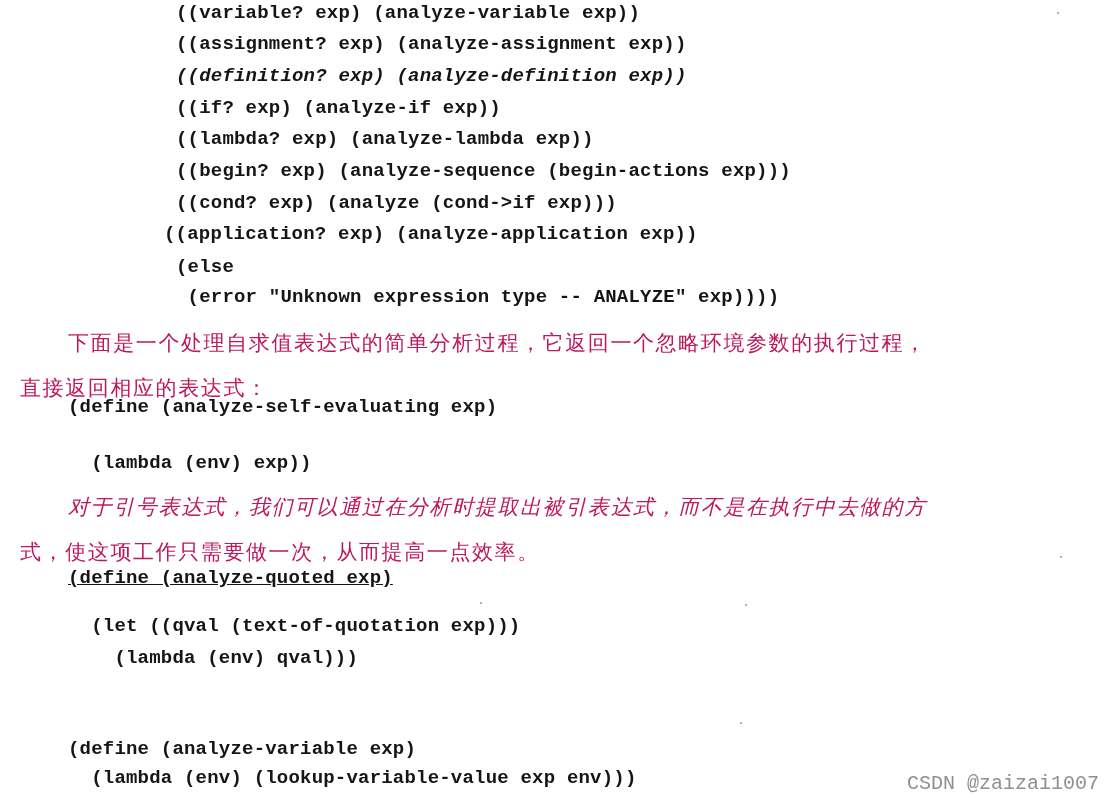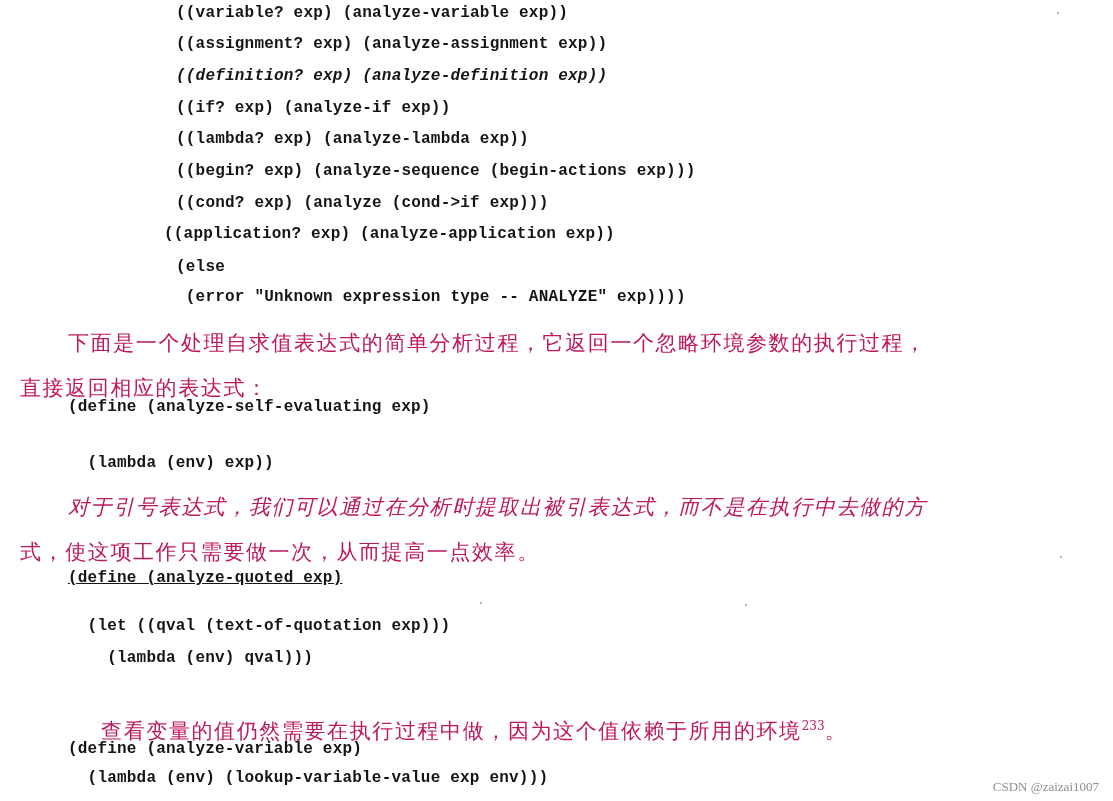--- a/index.html
+++ b/index.html
@@ -17,21 +17,21 @@
     .page {
       position: absolute;
       left: 0; top: 0;
       width: 1113px;
       height: 801px;
     }
     .code-line {
       position: absolute;
       font-family: "Liberation Mono", "DejaVu Sans Mono", monospace;
       font-weight: bold;
-      font-size: 16px;
+      font-size: 19px;
       line-height: 22px;
       white-space: pre;
       color: #151515;
       letter-spacing: 0.2px;
     }
     .prose-line {
       position: absolute;
       font-family: "DejaVu Serif", "Liberation Serif", serif;
       font-size: 21px;
       line-height: 28px;
@@ -42,22 +42,22 @@
     .sup {
       font-size: 12px;
       vertical-align: super;
       line-height: 0;
       letter-spacing: 0;
     }
     .watermark {
       position: absolute;
       right: 14px;
       bottom: 6px;
-      font-family: Liberation Serif, serif;
-      font-size: 13px;
+      font-family: Liberation Mono, monospace;
+      font-size: 20px;
       color: #8f8f8f;
       white-space: pre;
     }
     .speck {
       position: absolute;
       width: 2px; height: 2px;
       background: #9a9a9a;
       border-radius: 1px;
     }
   </style>
@@ -93,23 +93,20 @@
     <div class="prose-line" style="left:68px; top:493px;font-style:italic;">对于引号表达式，我们可以通过在分析时提取出被引表达式，而不是在执行中去做的方</div>
     <div class="prose-line" style="left:20px; top:538px;">式，使这项工作只需要做一次，从而提高一点效率。</div>
   </div>
 
   <div>
     <div class="code-line" style="left:68px; top:567px;text-decoration:underline;">(define (analyze-quoted exp)</div>
     <div class="code-line" style="left:68px; top:615px;">  (let ((qval (text-of-quotation exp)))</div>
     <div class="code-line" style="left:68px; top:647px;">    (lambda (env) qval)))</div>
   </div>
 
-  <div class="prose-line" style="left:68px; top:689px;">
-    <span>查看变量的值仍然需要在执行过程中做，因为这个值依赖于所用的环境</span><span class="sup">233</span><span>。</span>
-  </div>
 
   <div>
     <div class="code-line" style="left:68px; top:738px;">(define (analyze-variable exp)</div>
     <div class="code-line" style="left:68px; top:767px;">  (lambda (env) (lookup-variable-value exp env)))</div>
   </div>
 
   <div class="speck" style="left:1057px; top:12px;"></div>
   <div class="speck" style="left:480px;  top:602px;"></div>
   <div class="speck" style="left:745px;  top:604px;"></div>
   <div class="speck" style="left:1060px; top:556px;"></div>

